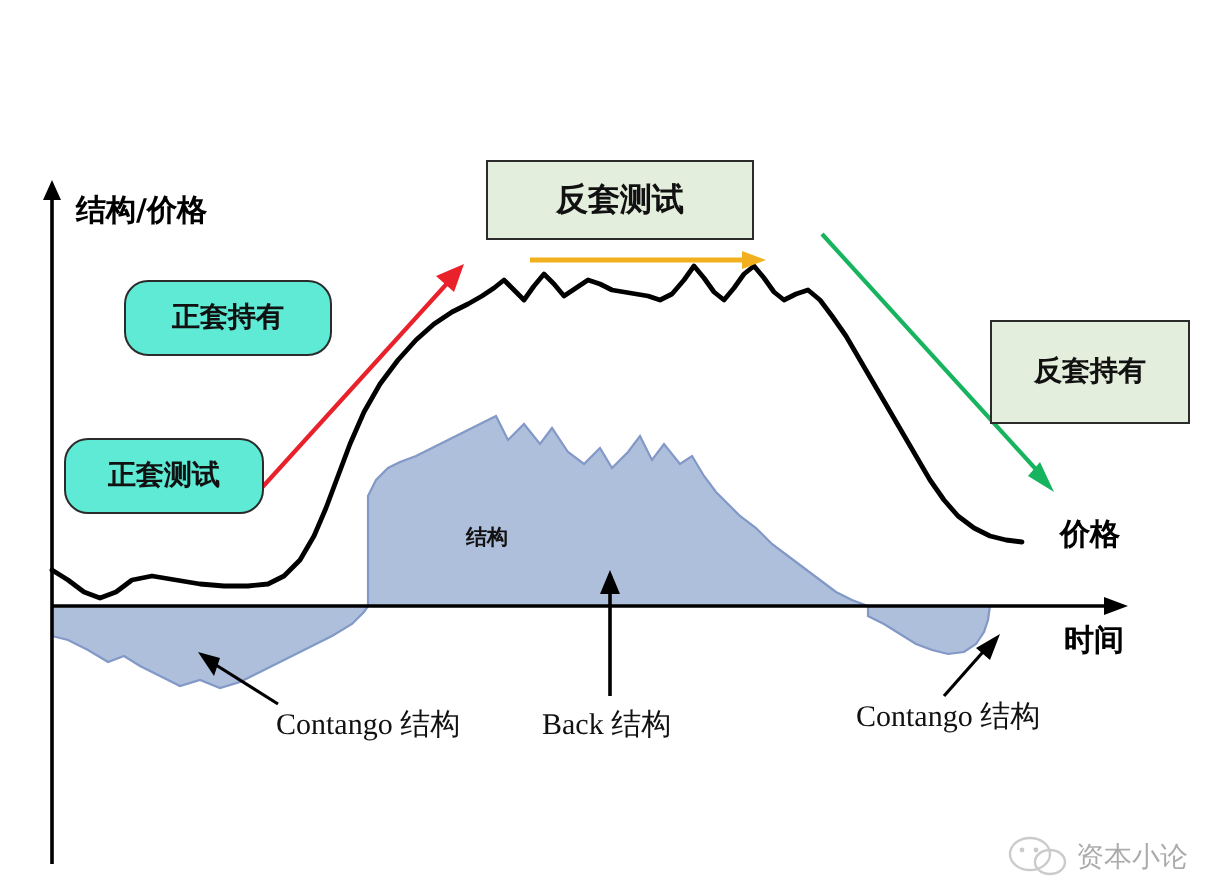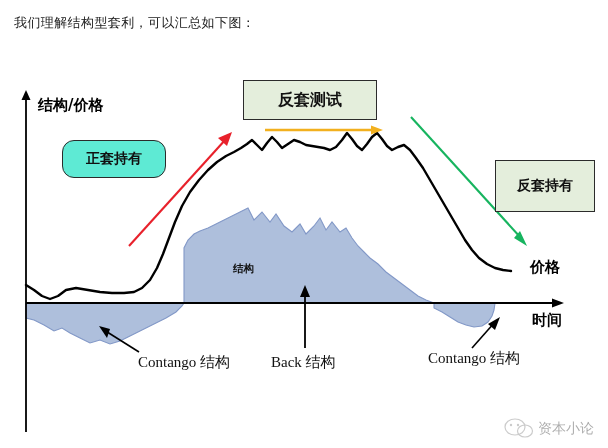--- a/index.html
+++ b/index.html
@@ -98,21 +98,20 @@
     font-size: 14px;
     color: #3a3a3a;
     white-space: nowrap;
   }
 </style>
 </head>
 <body>
 
 <div id="page">
 
-  <div class="header-text">我们理解结构型套利，可以汇总如下图：</div>
 
   <svg id="diagram" viewBox="0 0 608 448">
 
     <g>
       <path d="M26,303 L26,318 L34,320 L44,325 L54,331 L62,328 L70,333 L80,338 L90,343 L100,340 L110,344 L120,341 L130,336 L142,330 L154,324 L166,318 L176,312 L182,306 L184,303 Z" fill="#aebfdc" stroke="#8298c7" stroke-width="1.1"></path>
 
       <path d="M184,303 L184,248 L188,240 L194,234 L200,231 L208,228 L216,224 L224,220 L232,216 L240,212 L248,208 L254,220 L262,212 L270,222 L276,214 L284,226 L292,232 L300,224 L306,234 L314,226 L320,218 L326,230 L332,222 L340,232 L346,228 L352,238 L358,246 L364,252 L370,258 L378,264 L386,272 L394,278 L402,284 L410,290 L418,296 L426,300 L434,303 Z" fill="#aebfdc" stroke="#8298c7" stroke-width="1.1"></path>
 
       <path d="M434,303 L434,308 L442,312 L450,317 L458,322 L466,325 L474,327 L482,326 L488,322 L492,316 L494,310 L495,303 Z" fill="#aebfdc" stroke="#8298c7" stroke-width="1.1"></path>
     </g>
@@ -163,20 +162,23 @@
   <div class="lbl axis-label" style="left:38px; top:96px;">结构/价格</div>
 
   <div class="lbl axis-label" style="left:532px; top:311px;">时间</div>
 
   <div class="lbl axis-label" style="left:530px; top:258px;">价格</div>
 
   <div class="box box-pink" style="left:62px; top:140px; width:104px; height:38px; font-size:14px;">
     <span>正套持有</span>
   </div>
 
+  <div class="box box-pink" style="left:32px; top:219px; width:100px; height:38px; font-size:14px;">
+    <span>正套测试</span>
+  </div>
 
   <div class="box box-green" style="left:243px; top:80px; width:134px; height:40px; font-size:16px;">
     <span>反套测试</span>
   </div>
 
   <div class="box box-green" style="left:495px; top:160px; width:100px; height:52px; font-size:14px;">
     <span>反套持有</span>
   </div>
 
   <div class="structure-label" style="left:233px; top:262px;">结构</div>

